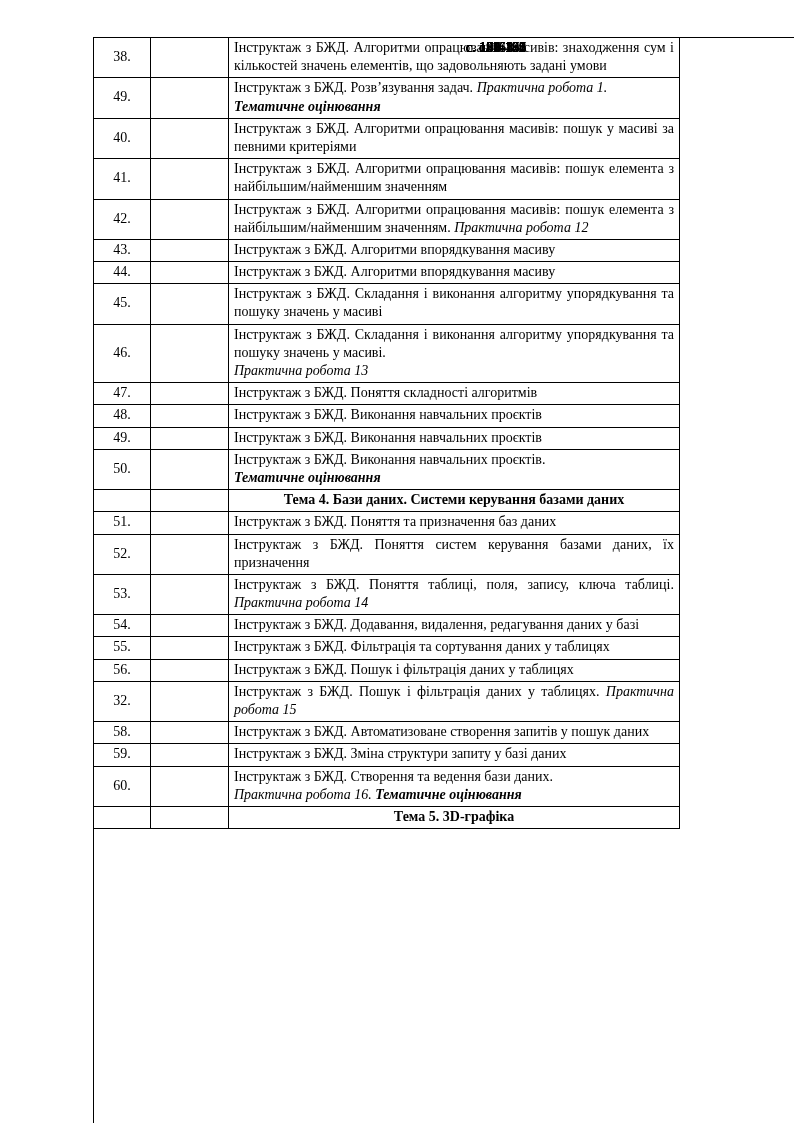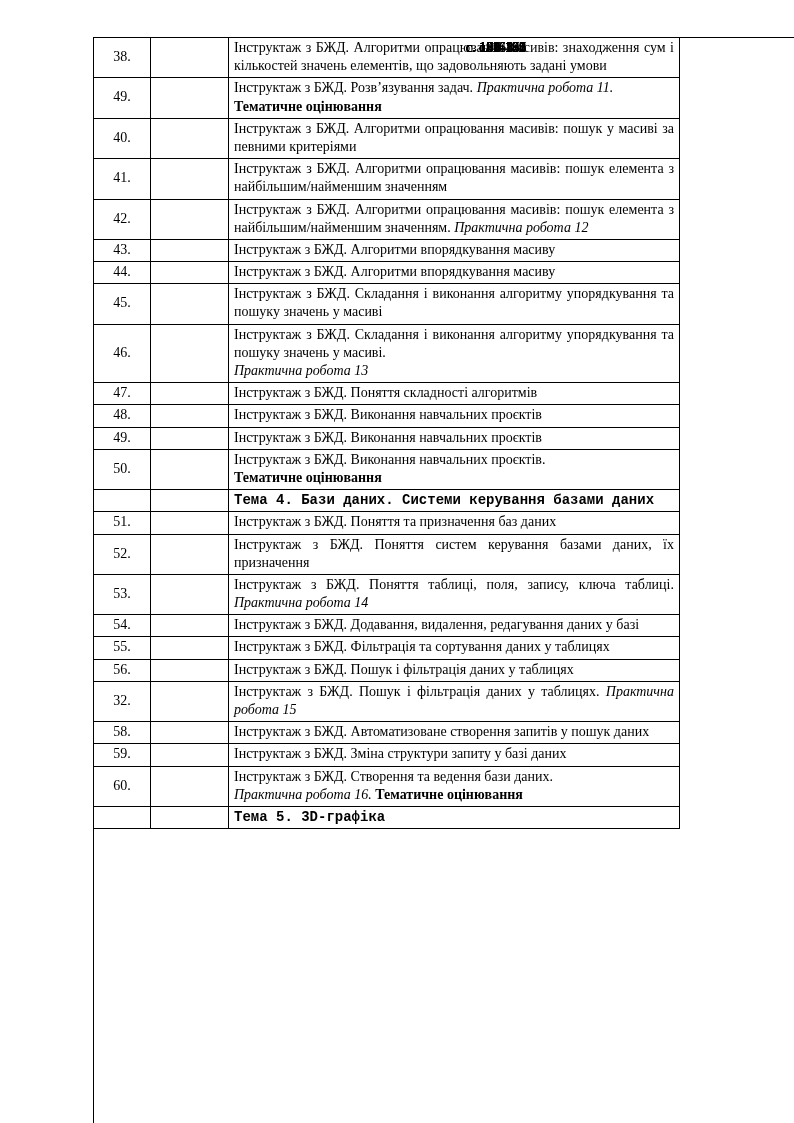--- a/index.html
+++ b/index.html
@@ -67,32 +67,32 @@
     padding-top: 2px;
     padding-left: 6px;
     padding-right: 6px;
   }
   td.topic.single {
     text-align: left;
     vertical-align: middle;
     padding-top: 1px;
   }
   td.topic.theme {
+    text-align: center;
     font-weight: bold;
     vertical-align: middle;
-    font-family: Liberation Mono, monospace;
   }
   td.page {
     text-align: center;
     white-space: nowrap;
     vertical-align: middle;
   }
 
   .it { font-style: italic; }
-  .bi { font-weight: bold; }
+  .bi { font-style: italic; font-weight: bold; }
   .bd { font-weight: bold; }
 </style>
 </head>
 <body>
 
 <div class="page">
   <div class="sheet">
     <table class="plan">
       <colgroup>
         <col class="c-num">
@@ -103,21 +103,21 @@
       <tbody id="plan-body">
           <tr>
             <td class="num">38.</td>
             <td class="date"></td>
             <td class="topic"><span>Інструктаж з БЖД. Алгоритми опрацювання масивів: знаходження сум і кількостей значень елементів, що задовольняють задані умови</span></td>
             <td class="page">с. 144-148</td>
           </tr>
           <tr>
             <td class="num">49.</td>
             <td class="date"></td>
-            <td class="topic"><span>Інструктаж з БЖД. Розв’язування задач. </span><span class="it">Практична робота 11.</span><br><span class="bi">Тематичне оцінювання</span></td>
+            <td class="topic"><span>Інструктаж з БЖД. Розв’язування задач. </span><span class="it">Практична робота 1.</span><br><span class="bi">Тематичне оцінювання</span></td>
             <td class="page">с. 148</td>
           </tr>
           <tr>
             <td class="num">40.</td>
             <td class="date"></td>
             <td class="topic"><span>Інструктаж з БЖД. Алгоритми опрацювання масивів: пошук у масиві за певними критеріями</span></td>
             <td class="page">с. 149-151</td>
           </tr>
           <tr>
             <td class="num">41.</td>

